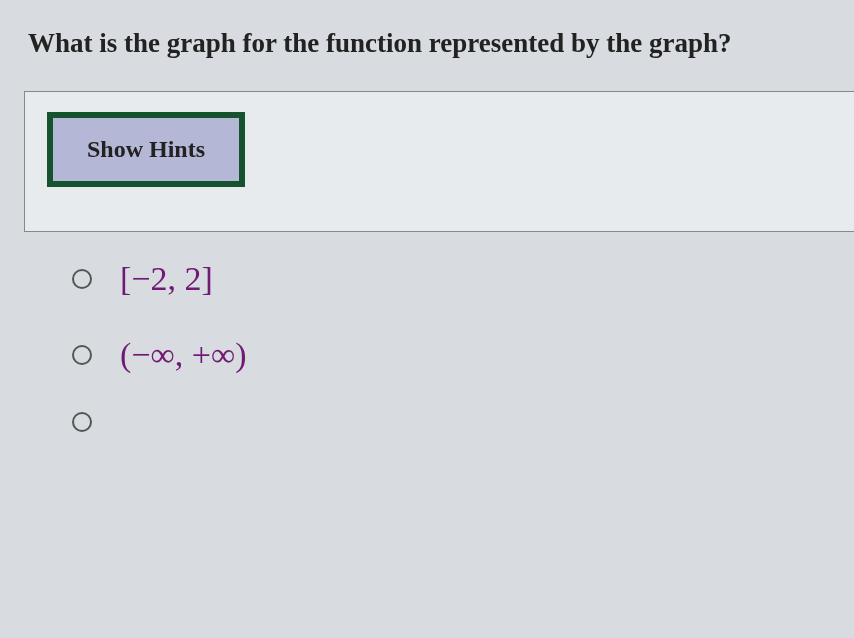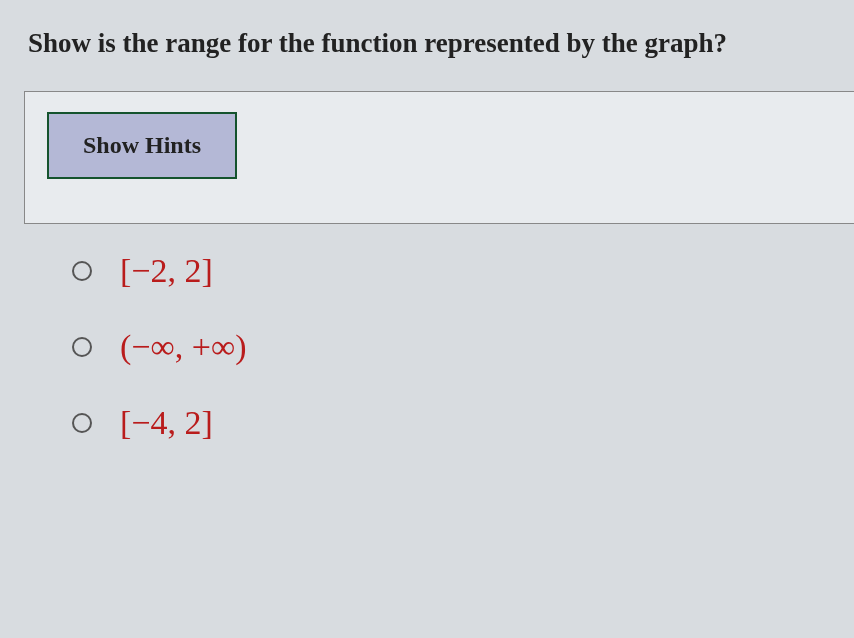--- a/index.html
+++ b/index.html
@@ -26,21 +26,21 @@
     .hints-container {
       border: 1px solid #888;
       border-right: none;
       background: #e8ebee;
       padding: 20px 0 44px 22px;
       margin-bottom: 28px;
     }
     .hints-button {
       display: inline-block;
       background: #b4b8d6;
-      border: 2px solid #14532d;
+      border: 6px solid #14532d;
       padding: 18px 34px;
       font-size: 24px;
       font-weight: bold;
       font-family: Georgia, 'Times New Roman', serif;
       color: #222;
       cursor: pointer;
     }
     .options {
       padding-left: 48px;
     }
@@ -55,39 +55,38 @@
       border: 2px solid #555;
       border-radius: 50%;
       margin-right: 28px;
       background: #d8dce0;
       flex-shrink: 0;
       cursor: pointer;
     }
     .option-text {
       font-size: 34px;
       font-family: 'Cambria Math', Georgia, serif;
-      color: #b91c1c;
+      color: #701a75;
       text-align: center;
     }
   </style>
 </head>
 <body>
 
-<div class="question">Show is the range for the function represented by the graph?</div>
+<div class="question">What is the graph for the function represented by the graph?</div>
 
 <div class="hints-container">
   <button class="hints-button">Show Hints</button>
 </div>
 
 <div class="options">
   <div class="option-row">
     <div class="radio"></div>
     <div class="option-text">[−2, 2]</div>
   </div>
   <div class="option-row">
     <div class="radio"></div>
     <div class="option-text">(−∞, +∞)</div>
   </div>
   <div class="option-row">
     <div class="radio"></div>
-    <div class="option-text">[−4, 2]</div>
   </div>
 </div>
 
 </body></html>

